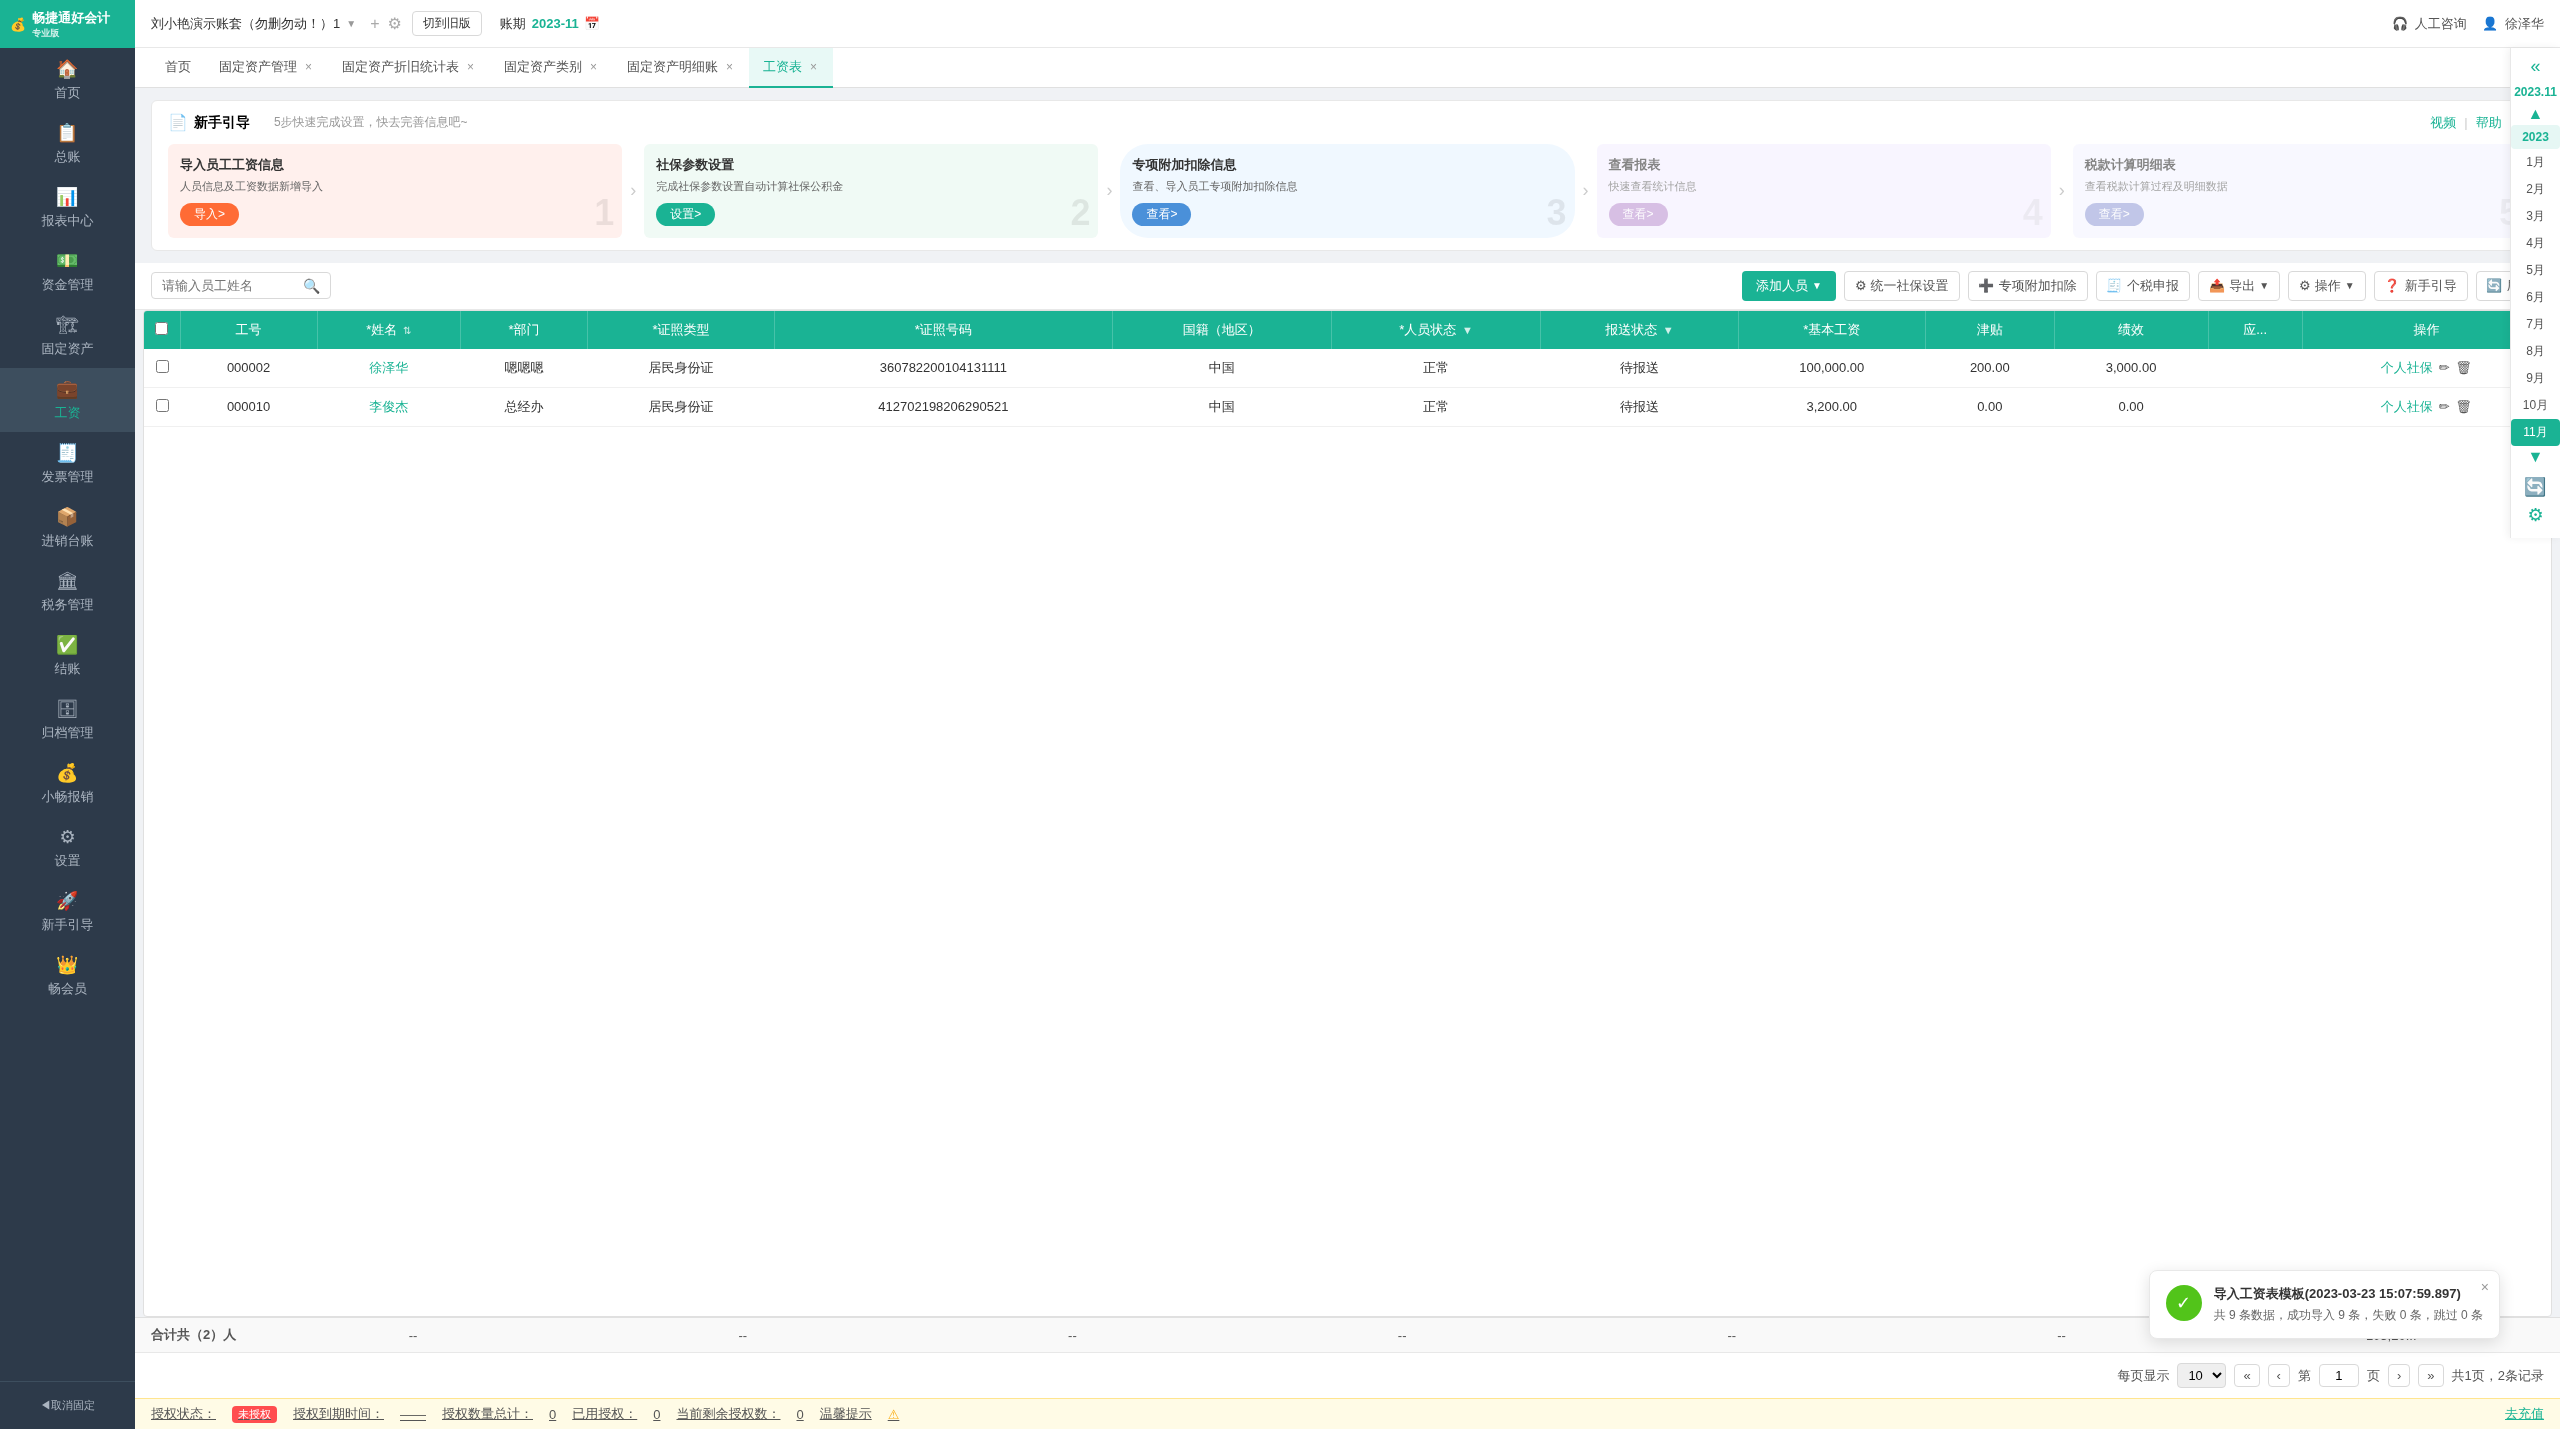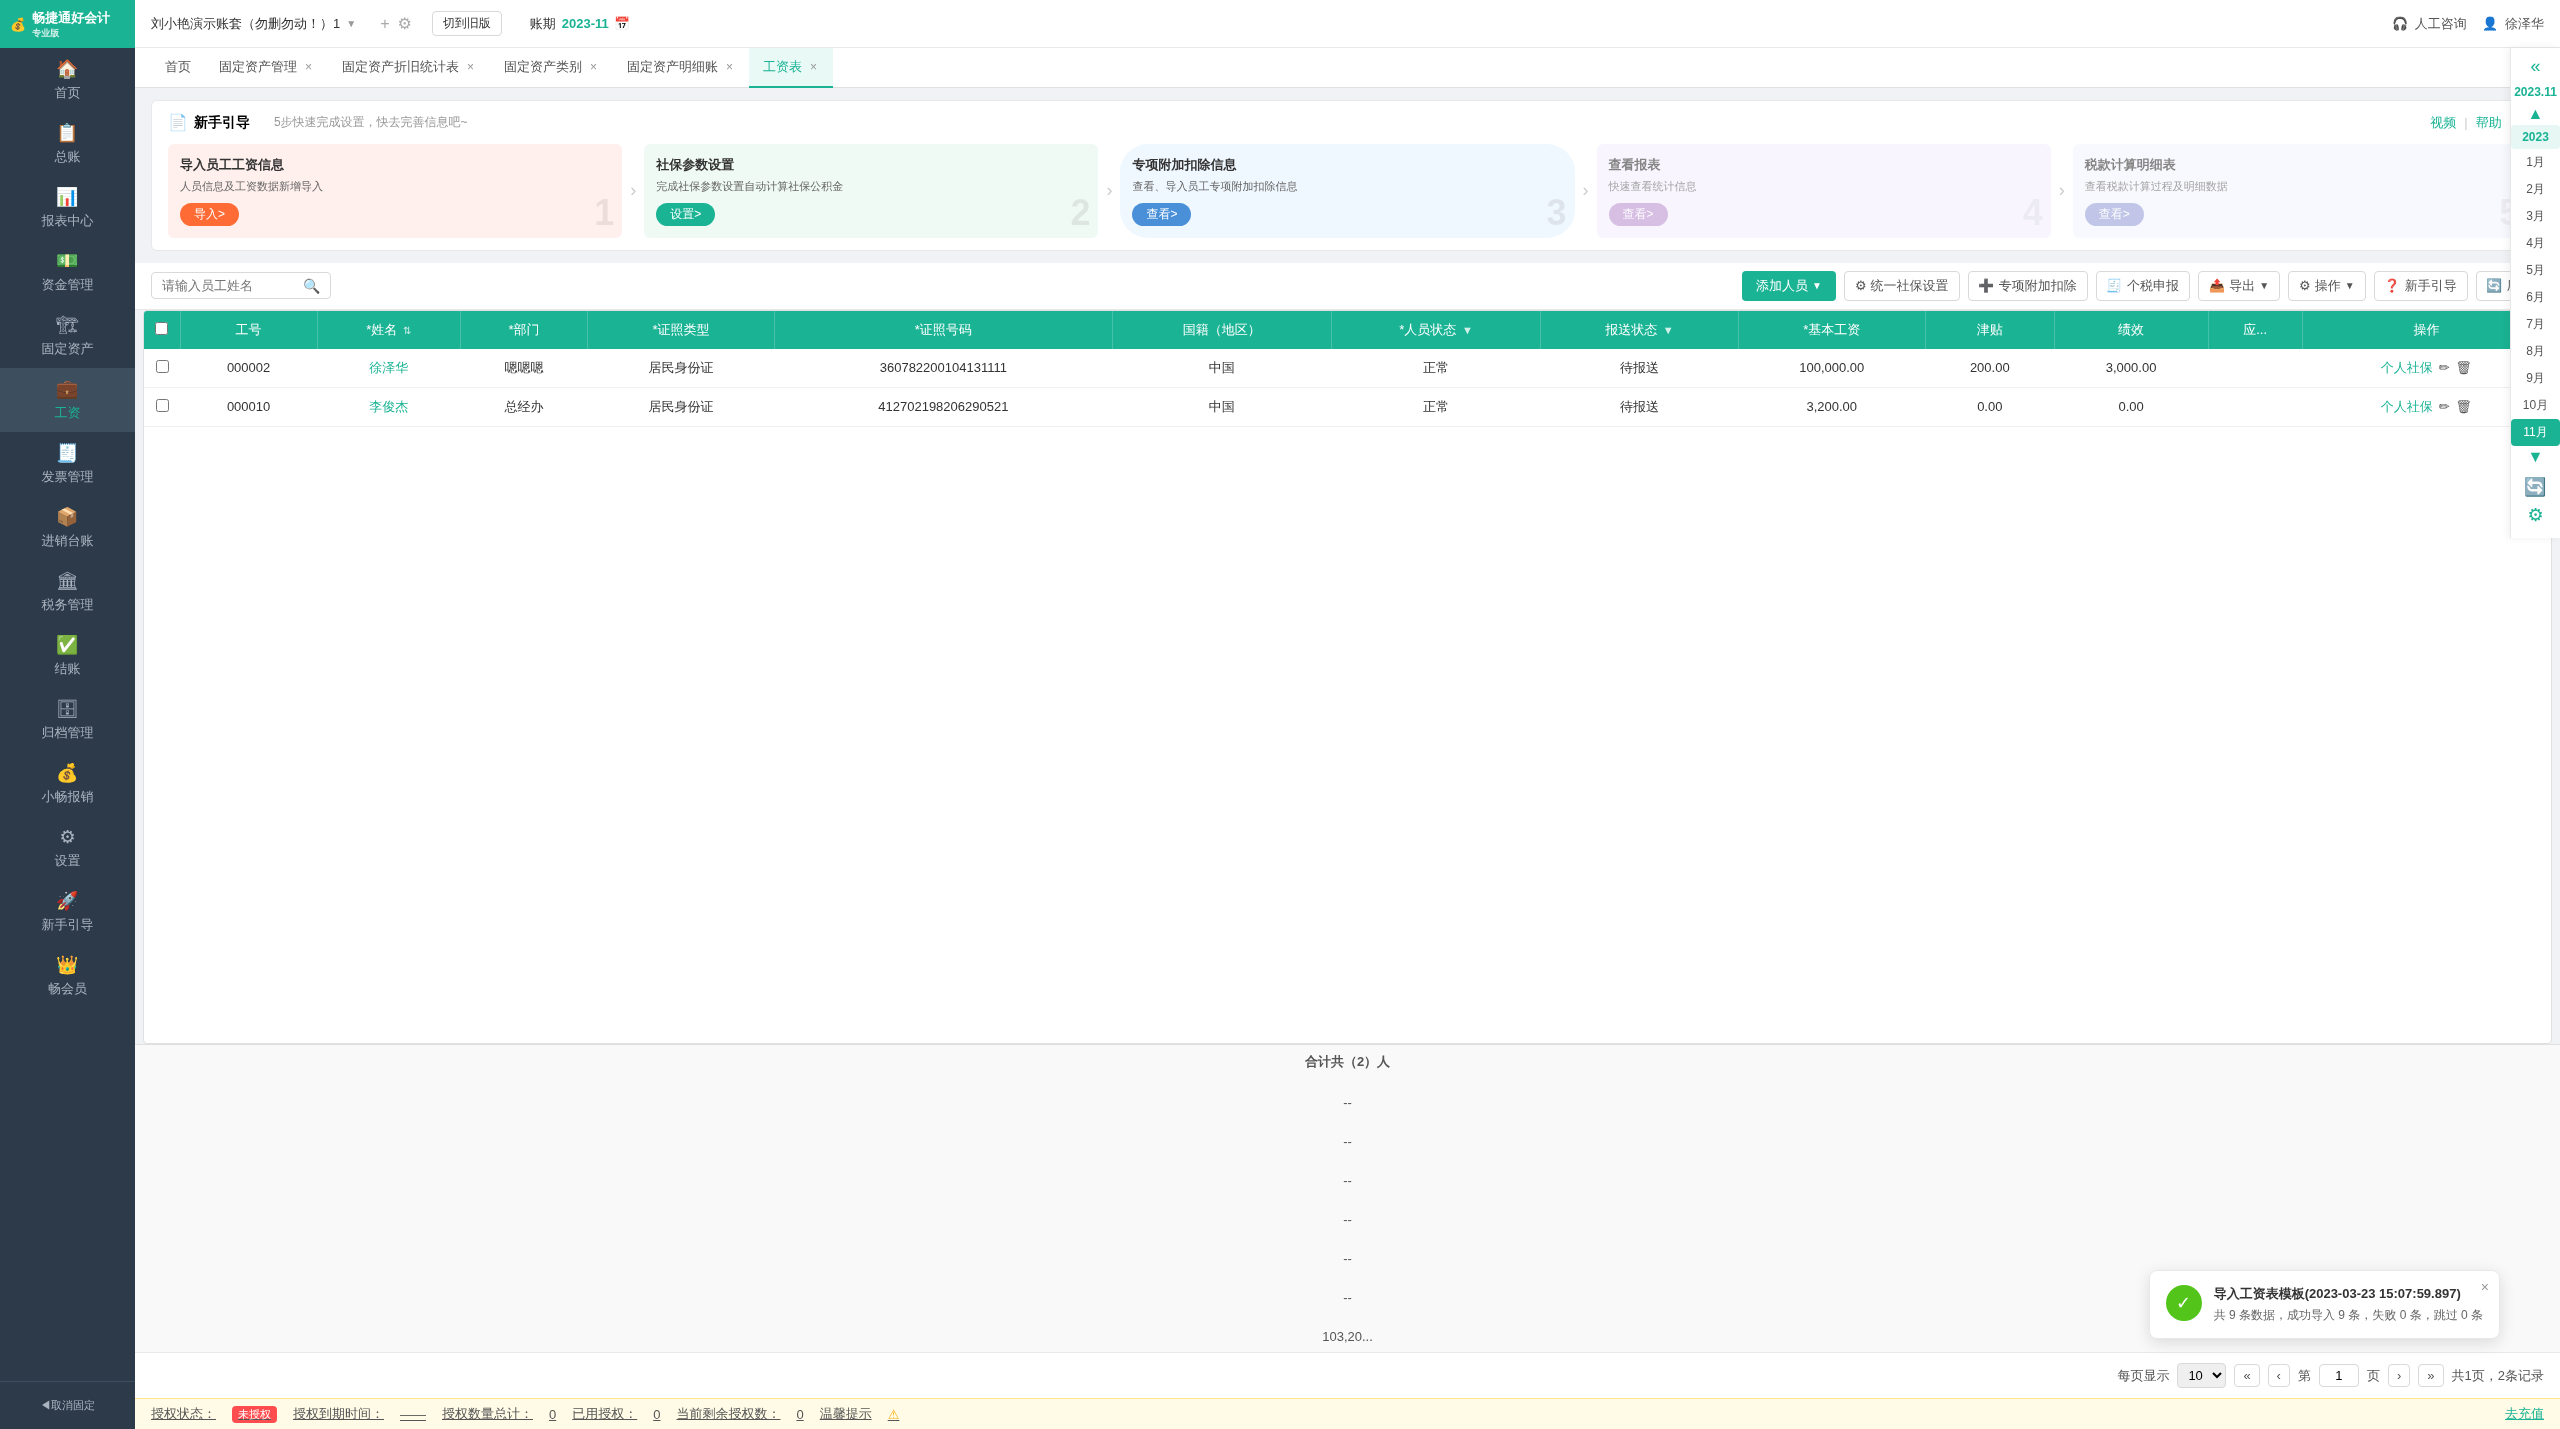--- a/index.html
+++ b/index.html
@@ -66,21 +66,21 @@
       overflow: hidden;
     }
 
     
     .topbar {
       background: white;
       height: 48px;
       display: flex;
       align-items: center;
       padding: 0 16px;
-      gap: 20px;
+      gap: 10px;
       border-bottom: 1px solid #e8e8e8;
       flex-shrink: 0;
     }
     .topbar-account {
       display: flex;
       align-items: center;
       gap: 6px;
       font-size: 13px;
       color: #333;
     }
@@ -284,21 +284,20 @@
     
     .table-footer {
       display: flex;
       align-items: center;
       background: #f9f9f9;
       border-top: 1px solid #e0e0e0;
       padding: 8px 16px;
       font-size: 13px;
       color: #555;
       gap: 24px;
-      flex-direction: column;
     }
     .table-footer-cell { flex: 1; text-align: center; }
 
     
     .pagination {
       display: flex;
       align-items: center;
       justify-content: flex-end;
       padding: 10px 16px;
       gap: 8px;

